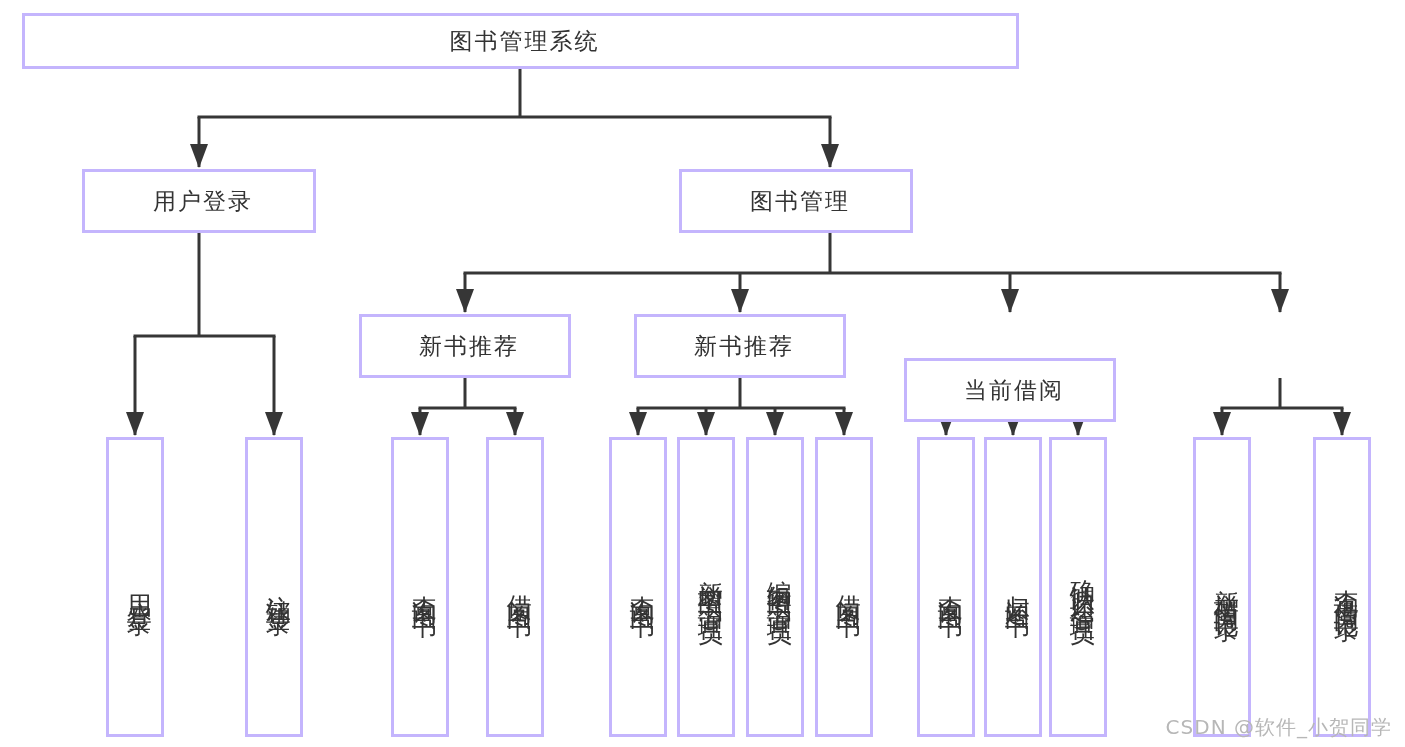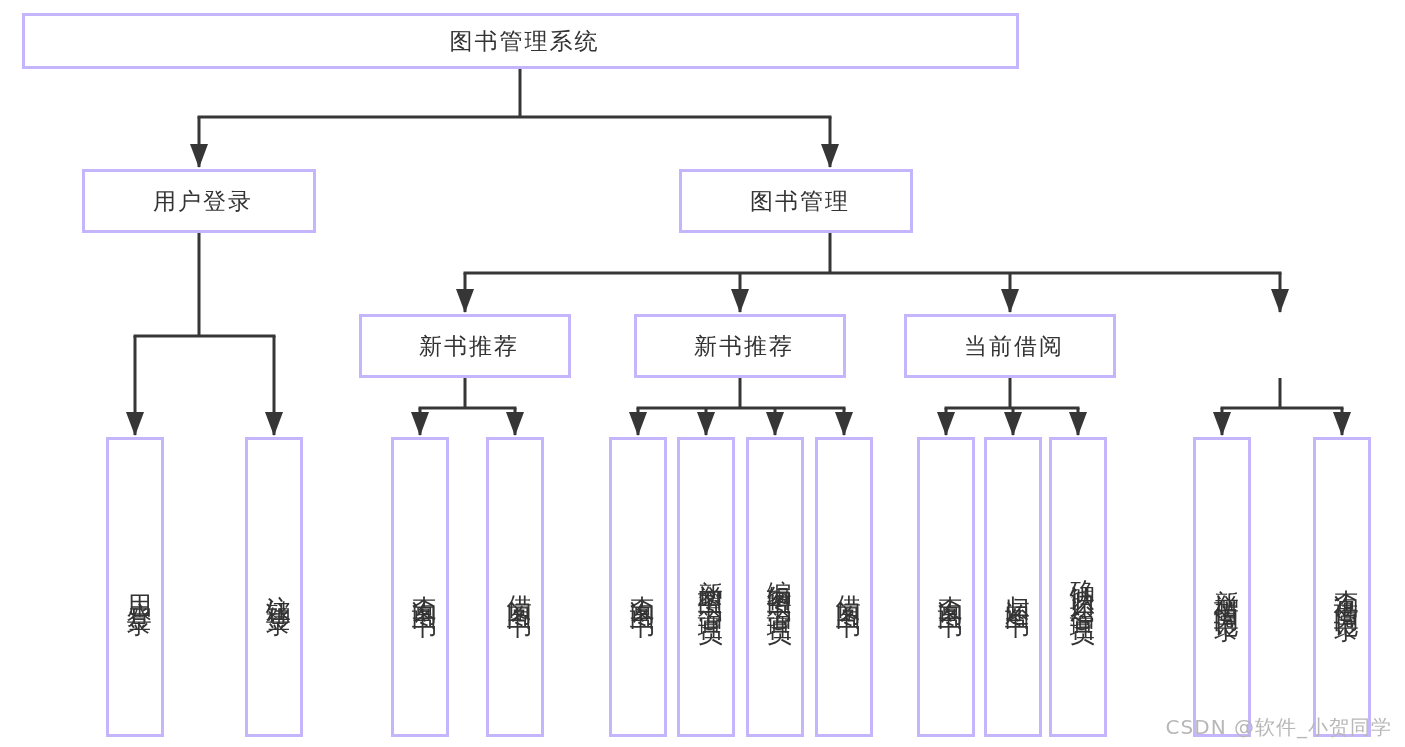--- a/index.html
+++ b/index.html
@@ -32,21 +32,21 @@
     left: 22px; top: 13px;
     width: 997px; height: 56px;
     font-size: 23px; letter-spacing: 2px;
   }
   .lvl2 { top: 169px; width: 234px; height: 64px; font-size: 23px; letter-spacing: 2px; }
   .lvl2.b1 { left: 82px; }
   .lvl2.b2 { left: 679px; text-align: center; }
   .lvl3 { top: 314px; width: 212px; height: 64px; font-size: 23px; letter-spacing: 2px; }
   .lvl3.m1 { left: 359px; }
   .lvl3.m2 { left: 634px; }
-  .lvl3.m3 { left: 904px; }
+  .lvl3.m3 { left: 904px; margin-top: 44px; }
   .lvl3.m4 { left: 1174px; }
   .leaf { top: 437px; width: 58px; height: 300px; }
   .leaf .vtext {
     writing-mode: vertical-rl;
     text-orientation: mixed;
     font-size: 25px;
     letter-spacing: 6px;
     line-height: 1.1;
     white-space: nowrap;
   }

